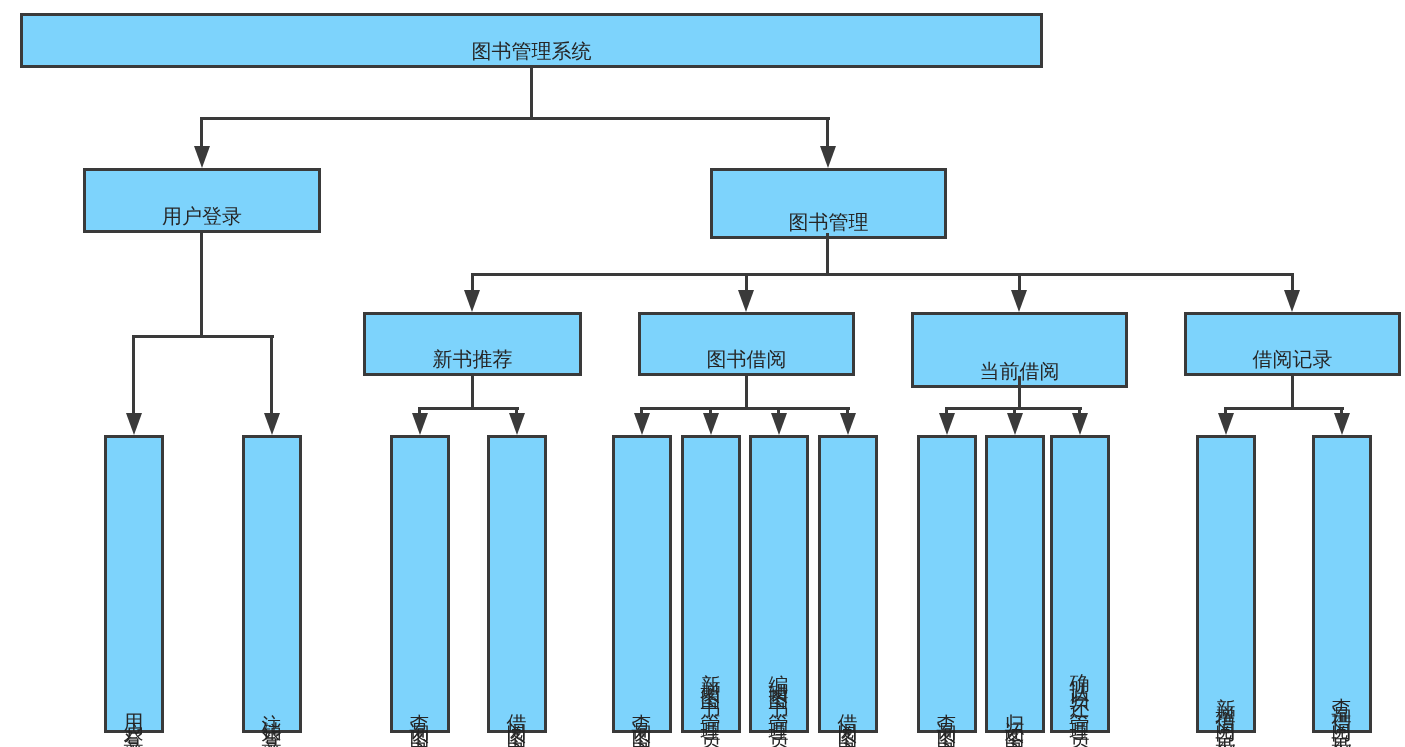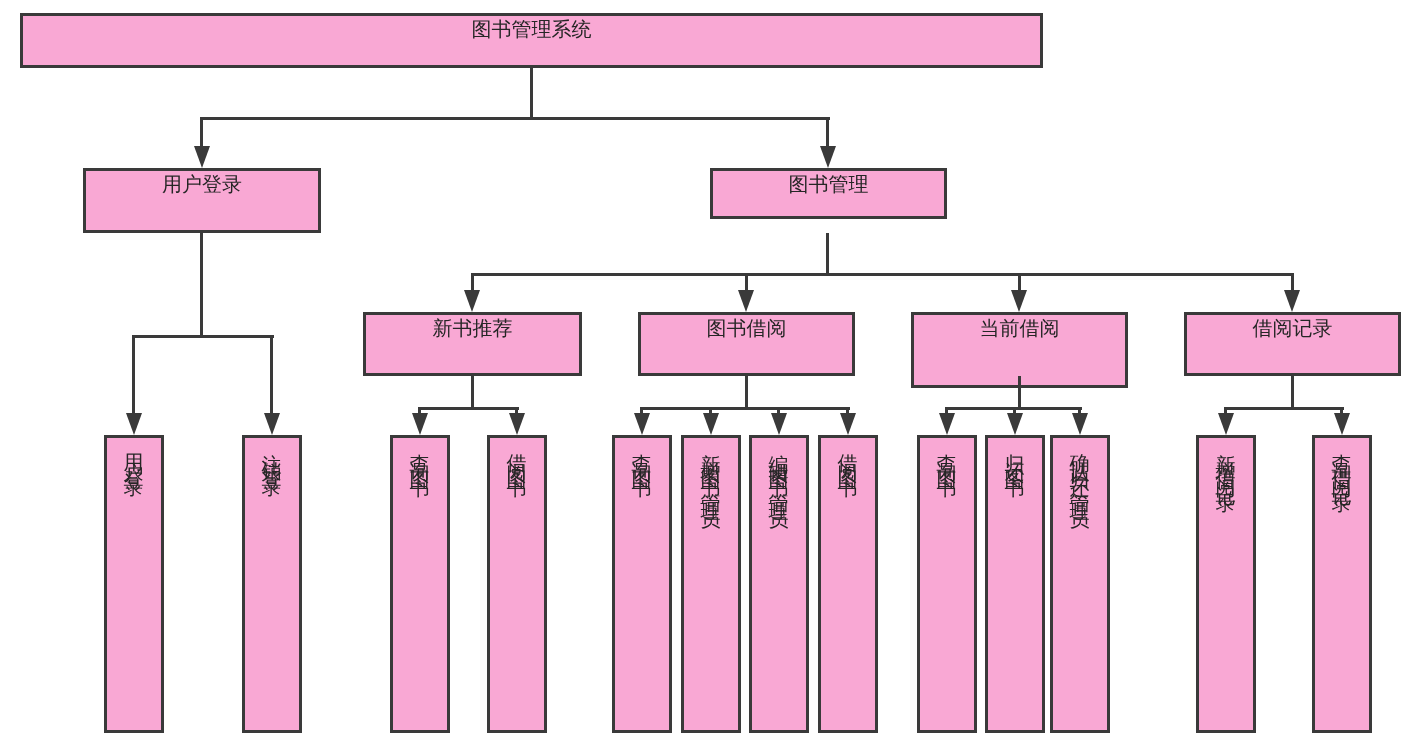--- a/index.html
+++ b/index.html
@@ -9,22 +9,22 @@
     --bg:#ffffff;
   }
   *{margin:0;padding:0;box-sizing:border-box;}
   html,body{background:var(--bg);}
   body{font-family:"Liberation Sans",sans-serif;color:var(--text);}
   .canvas{
     position:relative;width:1405px;height:747px;background:var(--bg);
     overflow:hidden;
   }
   .box{
-    position:absolute;border:3px solid var(--line);background:#f9a8d4;
-    display:flex;align-items:flex-start;justify-content:center;
+    position:absolute;border:3px solid var(--line);background:#7dd3fc;
+    display:flex;align-items:flex-end;justify-content:center;
     font-size:20px;color:var(--text);text-align:center;
   }
   .box.leaf{width:60px;top:435px;height:298px;}
   .box.leaf span{
     writing-mode:vertical-rl;text-orientation:mixed;
     letter-spacing:8px;line-height:1;white-space:nowrap;
   }
   .hl{position:absolute;height:3px;background:var(--line);}
   .vl{position:absolute;width:3px;background:var(--line);}
   .ar{
@@ -50,21 +50,21 @@
   <div class="vl" style="left:530px;top:68px;height:52px"></div>
   <div class="hl" style="left:200px;top:117px;width:630px"></div>
   <div class="vl" style="left:200px;top:117px;height:31px"></div>
   <div class="ar" style="left:194px;top:146px"></div>
   <div class="vl" style="left:826px;top:117px;height:31px"></div>
   <div class="ar" style="left:820px;top:146px"></div>
 
   <div class="box" style="left:83px;top:168px;width:238px;height:65px">
     <span>用户登录</span>
   </div>
-  <div class="box" style="left:710px;top:168px;width:237px;height:51px">
+  <div class="box" style="left:710px;top:168px;width:237px;height:71px">
     <span>图书管理</span>
   </div>
 
   <div class="vl" style="left:200px;top:233px;height:105px"></div>
   <div class="hl" style="left:132px;top:335px;width:142px"></div>
   <div class="vl" style="left:132px;top:335px;height:80px"></div>
   <div class="ar" style="left:126px;top:413px"></div>
   <div class="vl" style="left:270px;top:335px;height:80px"></div>
   <div class="ar" style="left:264px;top:413px"></div>
 

